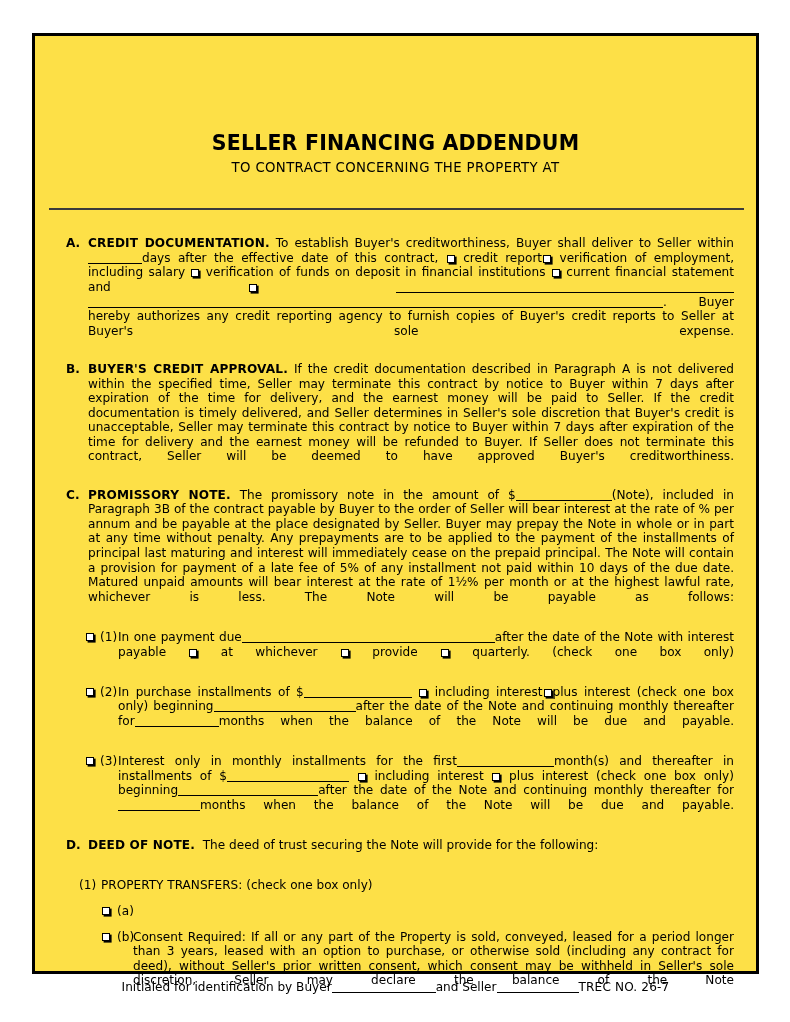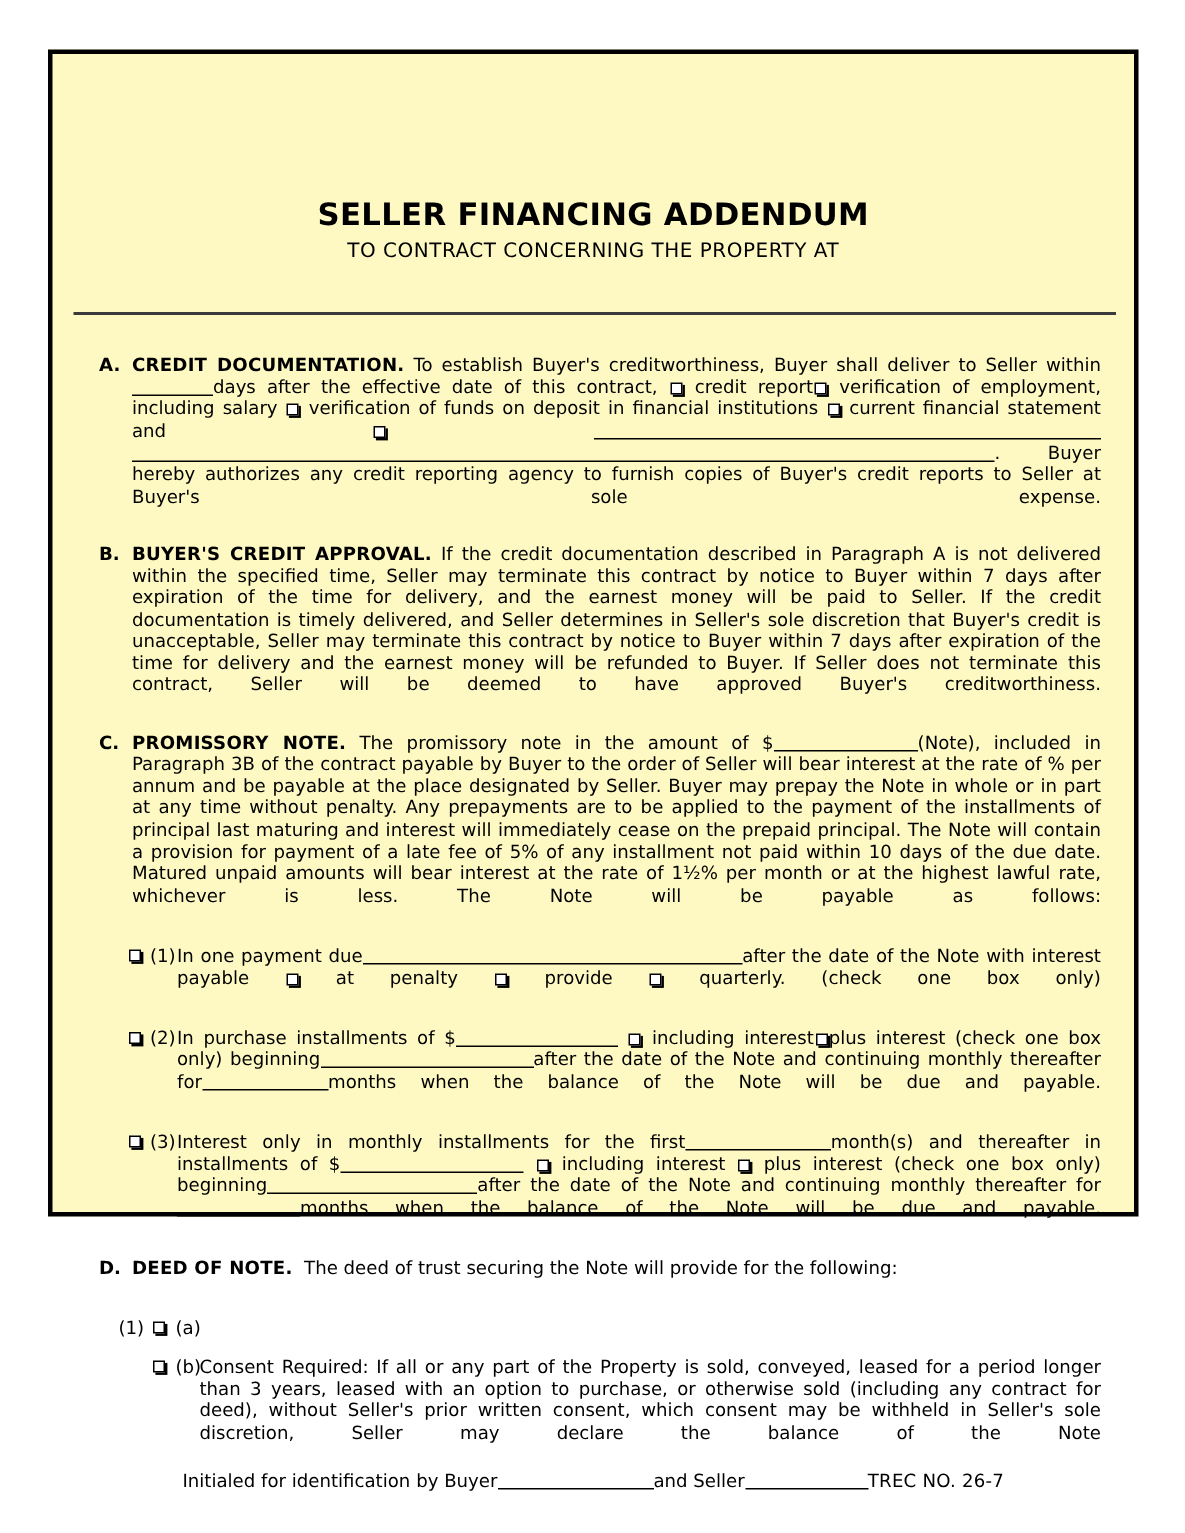--- a/index.html
+++ b/index.html
@@ -23,23 +23,23 @@
     width: 790px;
     height: 1022px;
   }
 
   
   .doc-frame {
     position: absolute;
     left: 32px;
     top: 33px;
     width: 727px;
-    height: 778px;
+    height: 941px;
     border: 3px solid #000;
-    background: #fef9c3;
+    background: #fde047;
   }
 
   .doc-inner {
     position: absolute;
     left: 0; top: 0; right: 0; bottom: 0;
     padding: 0;
   }
 
   
   .title-block {
@@ -238,21 +238,21 @@
         <div class="sec sec-lettered">
           <span class="sec-letter">C.</span><span class="sec-head">PROMISSORY NOTE.</span>
           <span>The promissory note in the amount of $</span><span class="bl bl-note"></span><span>(Note), included in Paragraph 3B of the contract payable by Buyer to the order of Seller will bear interest at the rate of    % per annum and be payable at the place designated by Seller.   Buyer may prepay the Note in whole or in part at any time without penalty. Any prepayments are to be applied to the payment of the installments of principal last maturing and interest will immediately cease on the prepaid principal. The Note will contain a provision for payment of a late fee of 5% of any installment not paid within 10 days of the due date. Matured unpaid amounts will bear interest at the rate of 1½% per month or at the highest lawful rate, whichever is less. The Note will be payable as follows:</span>
         </div>
 
         <div class="item-ck">
           <span class="ck-lead"><span class="cbx"></span></span>
           <span class="num">(1)</span>
           <span>In one payment due</span><span class="bl" style="width:253px"></span><span>after the date of the Note with interest payable</span>
           <span class="cbx"></span>
-          <span>at penalty</span>
+          <span>at whichever</span>
           <span class="cbx"></span>
           <span>provide</span>
           <span class="cbx"></span>
           <span>quarterly. (check one box  only)</span>
         </div>
 
         <div class="item-ck">
           <span class="ck-lead"><span class="cbx"></span></span>
           <span class="num">(2)</span>
           <span>In purchase installments of $</span><span class="bl" style="width:108px"></span>
@@ -270,20 +270,21 @@
           <span>plus interest (check  one box only) beginning</span><span class="bl" style="width:140px"></span><span>after the date of the Note and  continuing monthly thereafter for</span><span class="bl" style="width:82px"></span><span>months when the balance of the Note will be due and payable.</span>
         </div>
 
         <div class="sec sec-lettered nojust" style="margin-top:11px;">
           <span class="sec-letter">D.</span><span class="sec-head">DEED OF NOTE.</span>
           &nbsp;<span>The deed of trust securing the Note will provide for the following:</span>
         </div>
 
         <div class="item-num">
           <span class="num">(1)</span>
+          <span>PROPERTY TRANSFERS: (check one box only)</span>
         </div>
 
         <div class="item-ab">
           <span class="ck-lead"><span class="cbx"></span></span>
           <span class="lbl">(a)</span>
         </div>
 
         <div class="item-ab">
           <span class="ck-lead"><span class="cbx"></span></span>
           <span class="lbl">(b)</span>

